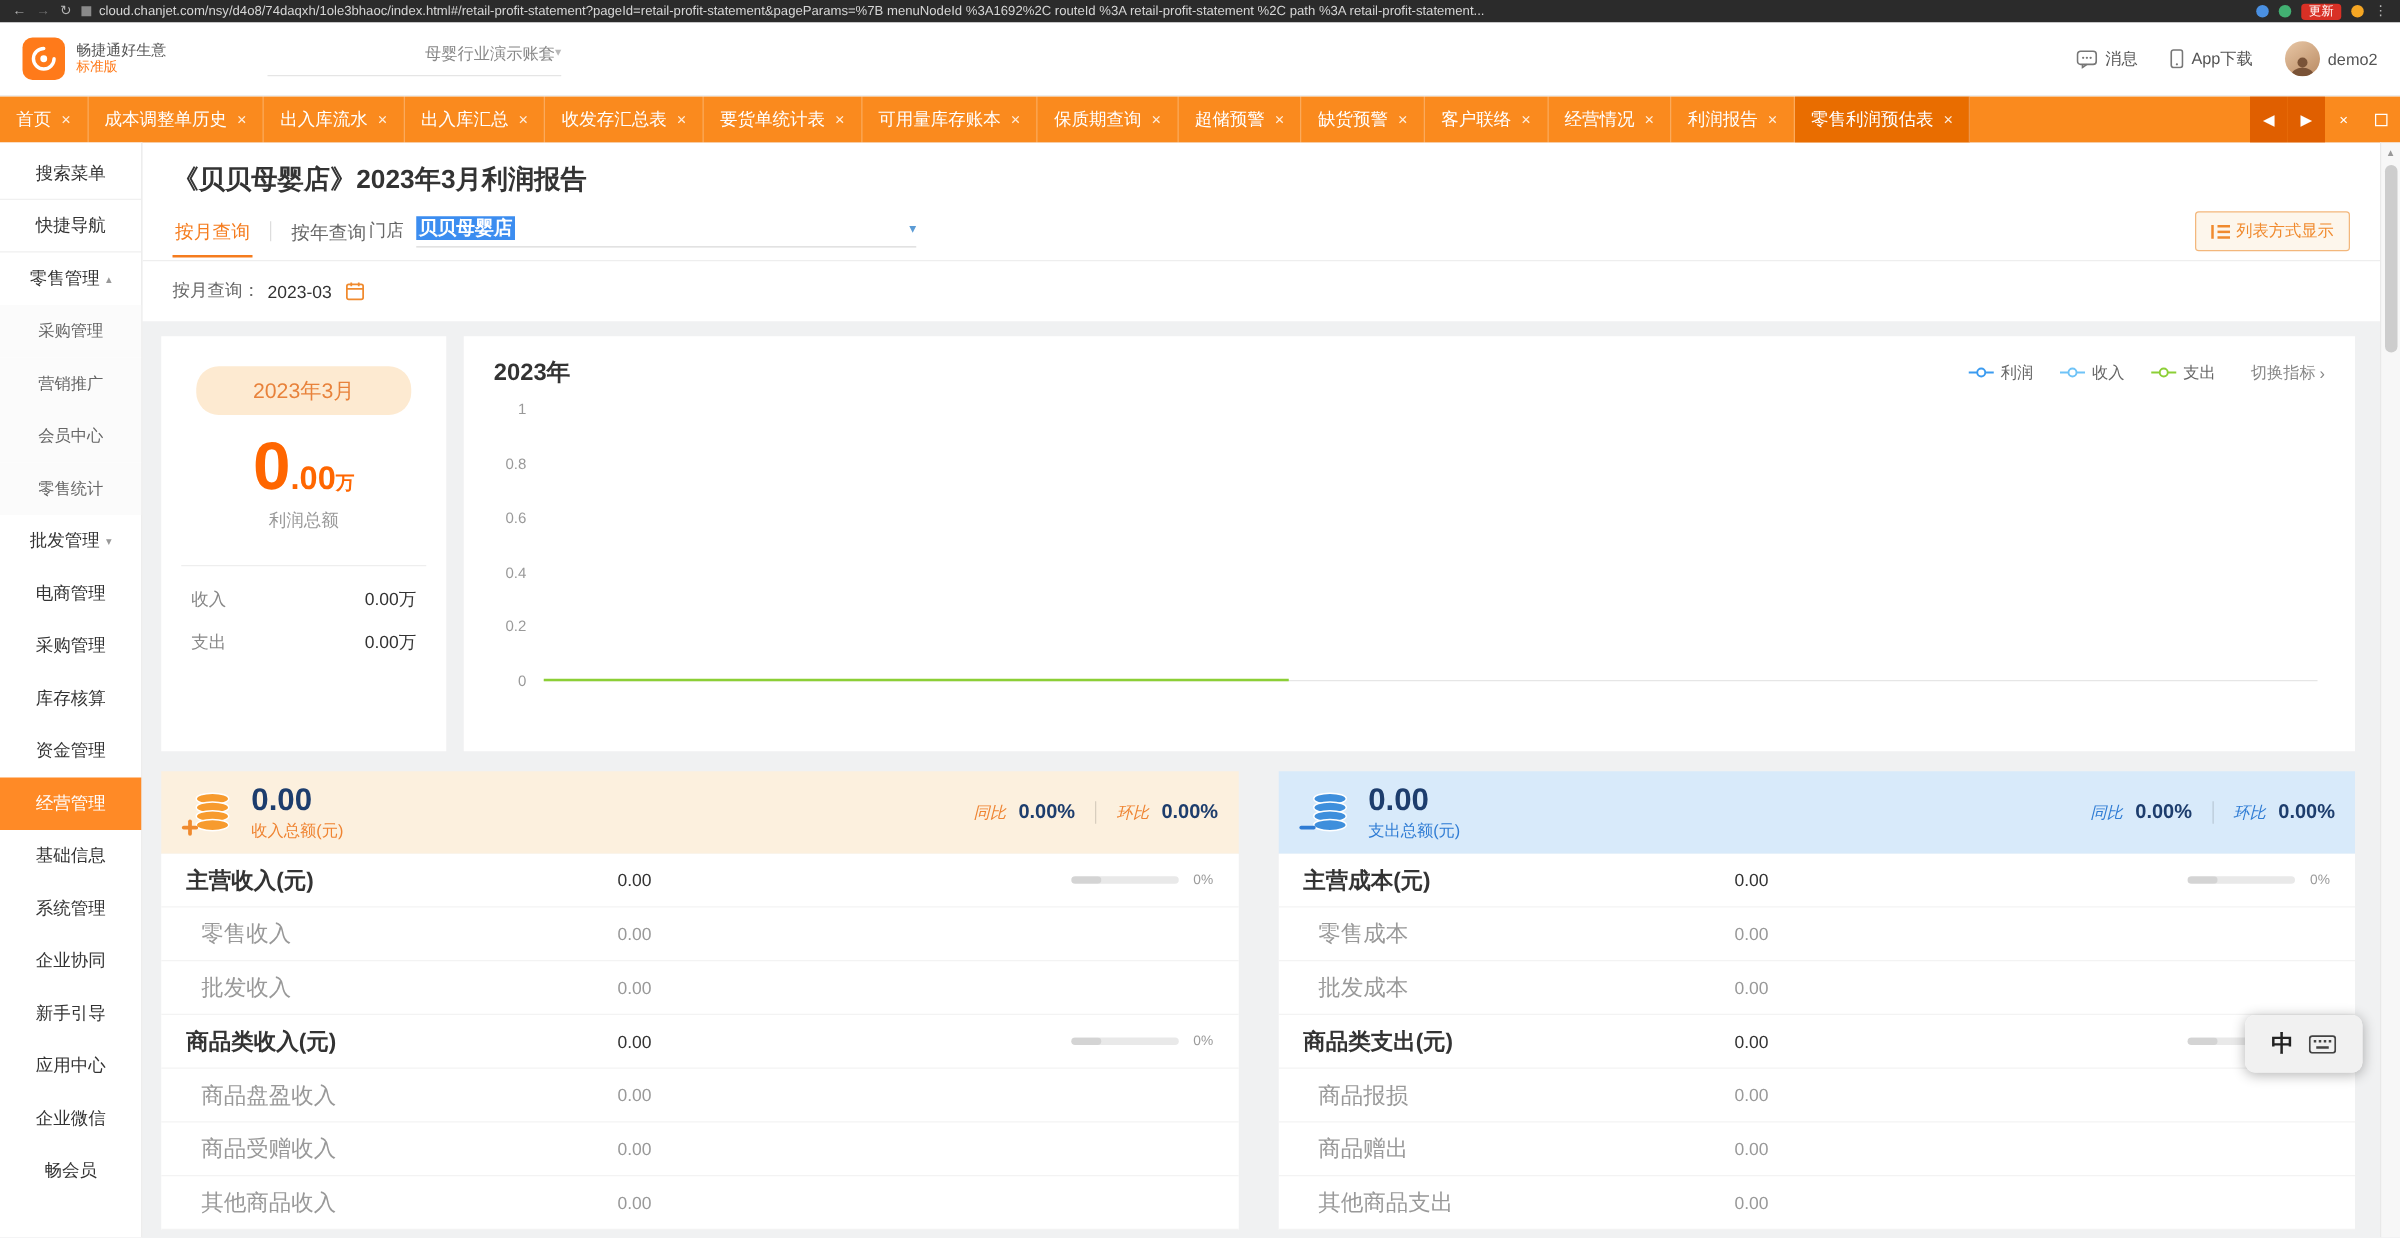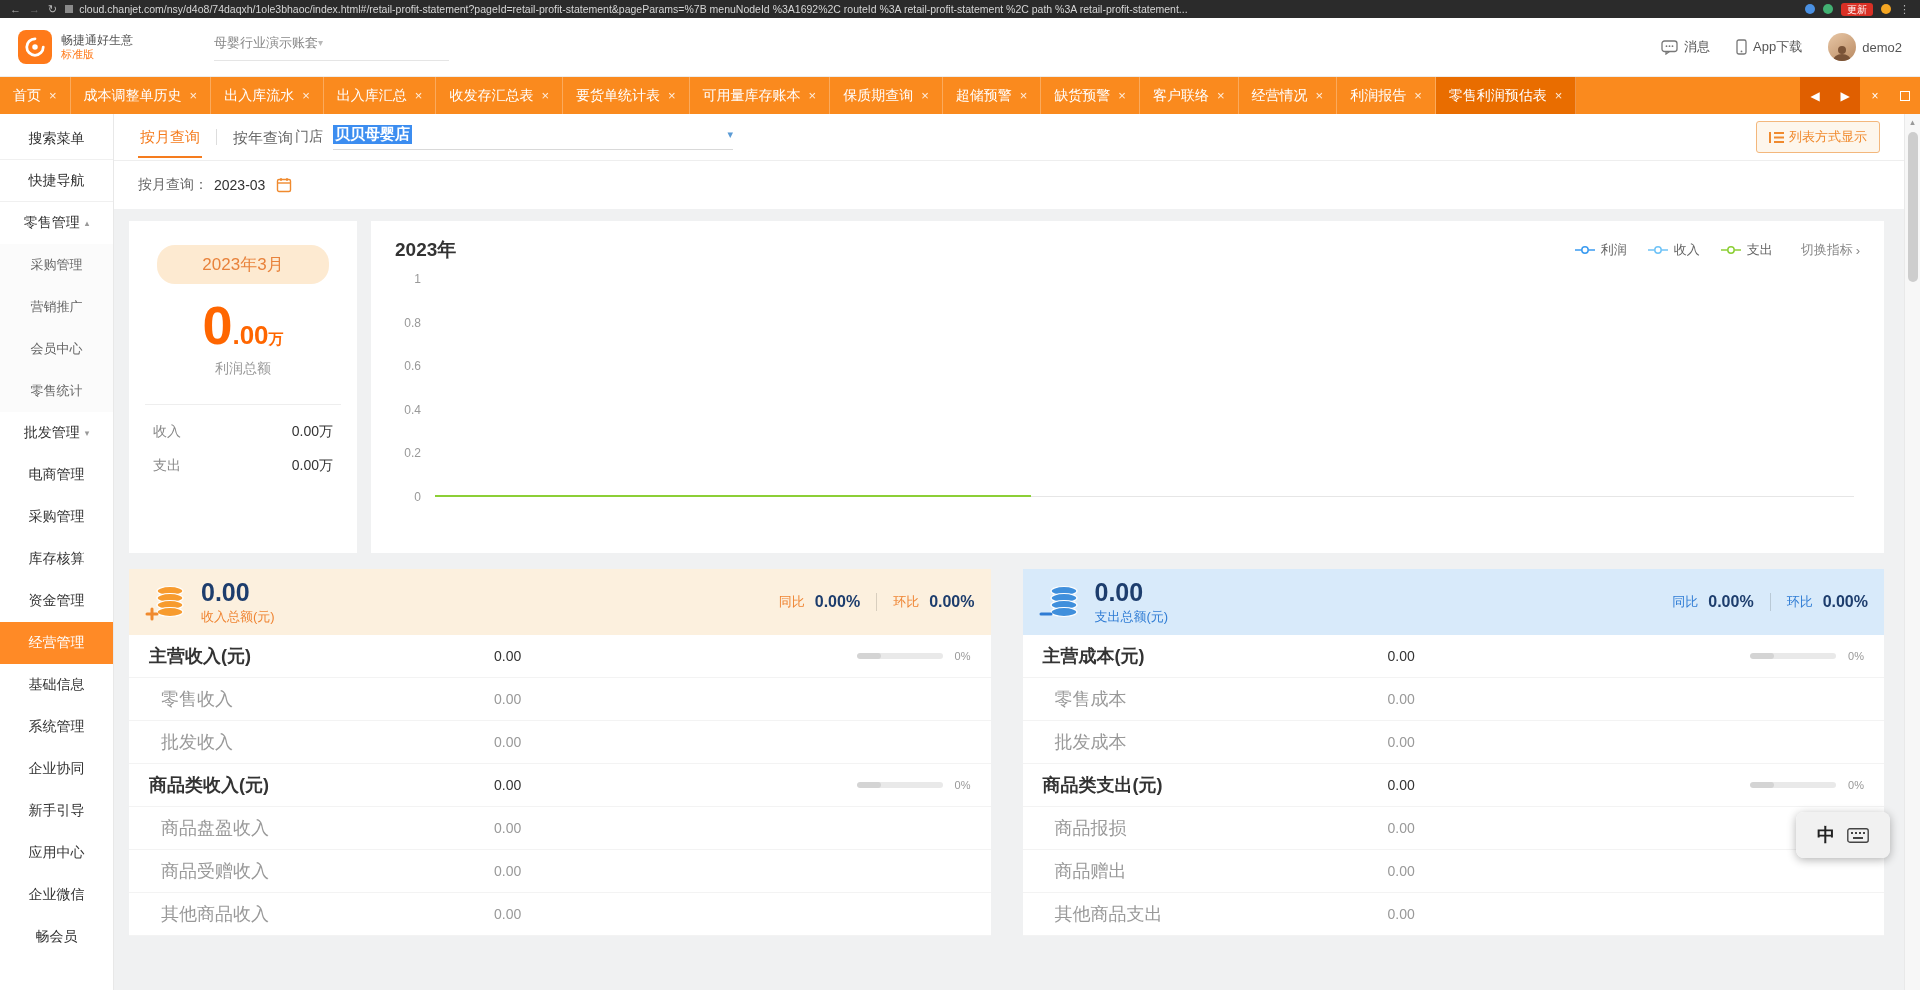--- a/index.html
+++ b/index.html
@@ -21,21 +21,21 @@
   .d1 { background:#4a90e2; } .d2 { background:#42b072; } .d3 { background:#f5a623; }
   .update-chip { background:#d93025; color:#fff; border-radius:3px; padding:0 6px; height:13px; line-height:13px; font-size:10px; flex:0 0 auto; cursor:pointer; }
 
   
   .app-header { height:59px; background:#fff; display:flex; align-items:center; padding:0 18px; border-bottom:1px solid #ededed; position:relative; z-index:2; }
   .logo { display:flex; gap:9px; align-items:center; width:160px; }
   .logo-ic { width:34px; height:34px; border-radius:8px; background:#ff7a1a; display:flex; align-items:center; justify-content:center; }
   .logo-txt { display:flex; flex-direction:column; line-height:1.25; }
   .logo-name { font-size:12px; color:#555; }
   .logo-ed { font-size:11px; color:#ff7a1a; }
-  .account-sel { margin-left:36px; width:235px; display:flex; align-items:center; justify-content:flex-start; border-bottom:1px solid #e5e5e5; padding-bottom:8px; color:#888; font-size:13px; cursor:pointer; }
+  .account-sel { margin-left:36px; width:235px; display:flex; align-items:center; justify-content:flex-end; border-bottom:1px solid #e5e5e5; padding-bottom:8px; color:#888; font-size:13px; cursor:pointer; }
   .sel-caret { color:#b9b9b9; font-size:10px; }
   .header-right { margin-left:auto; display:flex; align-items:center; gap:26px; color:#555; font-size:13px; }
   .hr-item { display:flex; align-items:center; gap:6px; cursor:pointer;text-align:center; }
   .avatar { width:28px; height:28px; border-radius:50%; background:linear-gradient(145deg,#e8c7a6,#b98a62); display:flex; align-items:flex-end; justify-content:center; overflow:hidden; }
 
   
   .tab-bar { height:37px; background:#fa8a1e; display:flex; align-items:stretch; color:#fff; }
   .tab { display:flex; align-items:center; gap:8px; padding:0 13px; font-size:14px; border-right:1px solid rgba(255,255,255,.28); white-space:nowrap; cursor:pointer; }
   .tab.active { background:#e96d00; }
   .tab-x { font-size:13px; opacity:.85; cursor:pointer; }
@@ -107,21 +107,21 @@
   .panels { display:flex; gap:32px; padding:16px 20px 0 15px; }
   .panel { flex:1; }
   .panel-head { height:66px; display:flex; align-items:center; padding:0 16px; gap:14px; }
   .income .panel-head { background:#fcf0de; }
   .expense .panel-head { background:#d8eafa; }
   .big-num { font-size:25px; font-weight:bold; color:#1d3d6d; line-height:1.15; }
   .head-label { font-size:13px; margin-top:1px; }
   .income .head-label { color:#ef8432; }
   .expense .head-label { color:#2f7cd4; }
   .ratios { margin-left:auto; display:flex; align-items:center; gap:10px; }
-  .r-lbl { font-size:13px; }
+  .r-lbl { font-size:13px;font-style:italic; }
   .income .r-lbl { color:#ef8432; }
   .expense .r-lbl { color:#2f7cd4; }
   .r-val { font-size:16px; font-weight:bold; color:#1d3d6d; }
   .r-div { width:1px; height:18px; background:rgba(0,0,0,.14); margin:0 6px; }
   .p-rows { background:#fff; }
   .p-row { display:flex; align-items:center; height:43px; padding:0 20px; border-bottom:1px solid #f3f3f3; }
   .p-row .lbl { width:42%; font-size:18px; }
   .p-row.head .lbl { color:#333; font-weight:bold; }
   .p-row.sub .lbl { color:#999; padding-left:12px; }
   .p-row .val { flex:1; font-size:14px; }
@@ -334,20 +334,21 @@
     <div class="s-item">
         <span>企业微信</span>
       </div>
     <div class="s-item">
         <span>畅会员</span>
       </div>
   </aside>
 
   <div class="content">
     <div class="top-white">
+      <div class="page-title">《贝贝母婴店》2023年3月利润报告</div>
       <div class="q-row">
         <span class="q-tab active">按月查询</span>
         <span class="q-sep"></span>
         <span class="q-tab">按年查询</span>
         <div class="store">
           <span class="store-lbl">门店</span>
           <div class="store-field">
             <span class="store-val">贝贝母婴店</span>
             <span class="store-caret">▾</span>
           </div>

